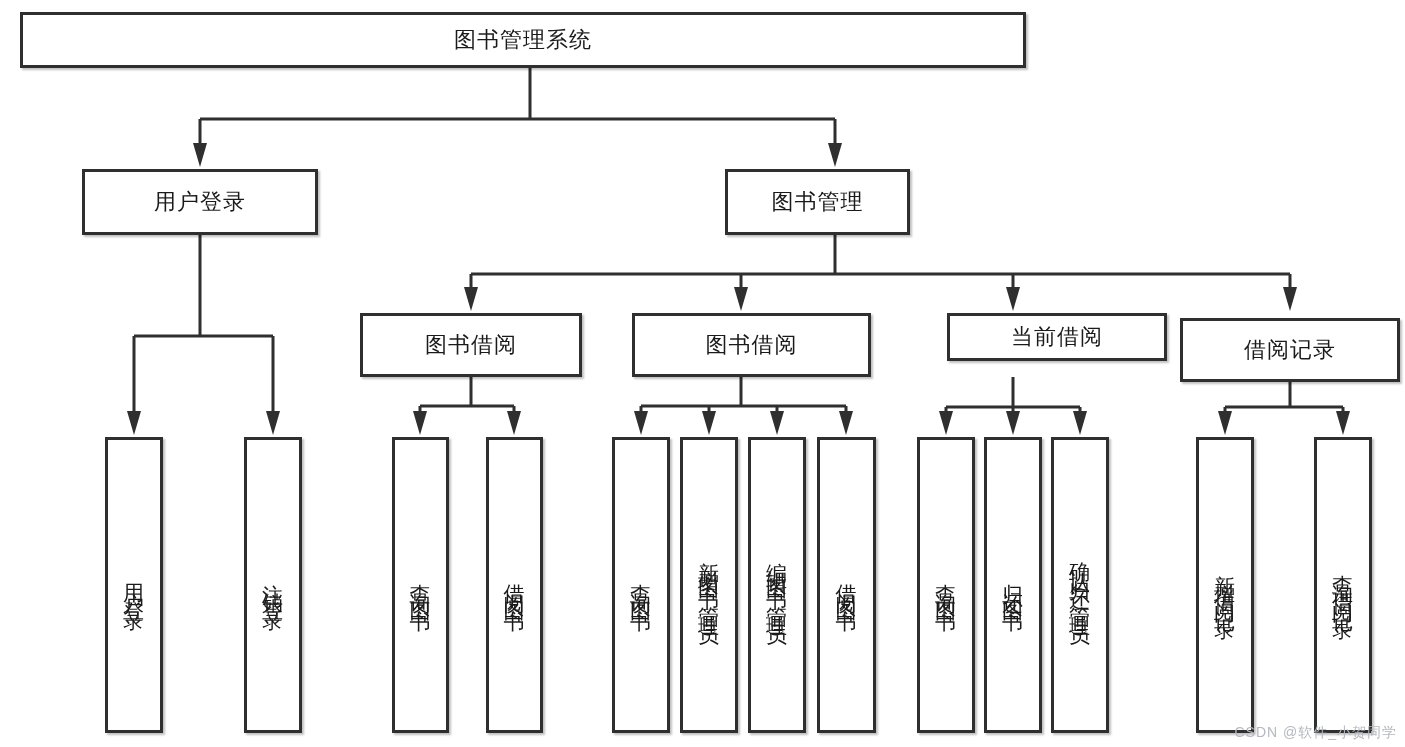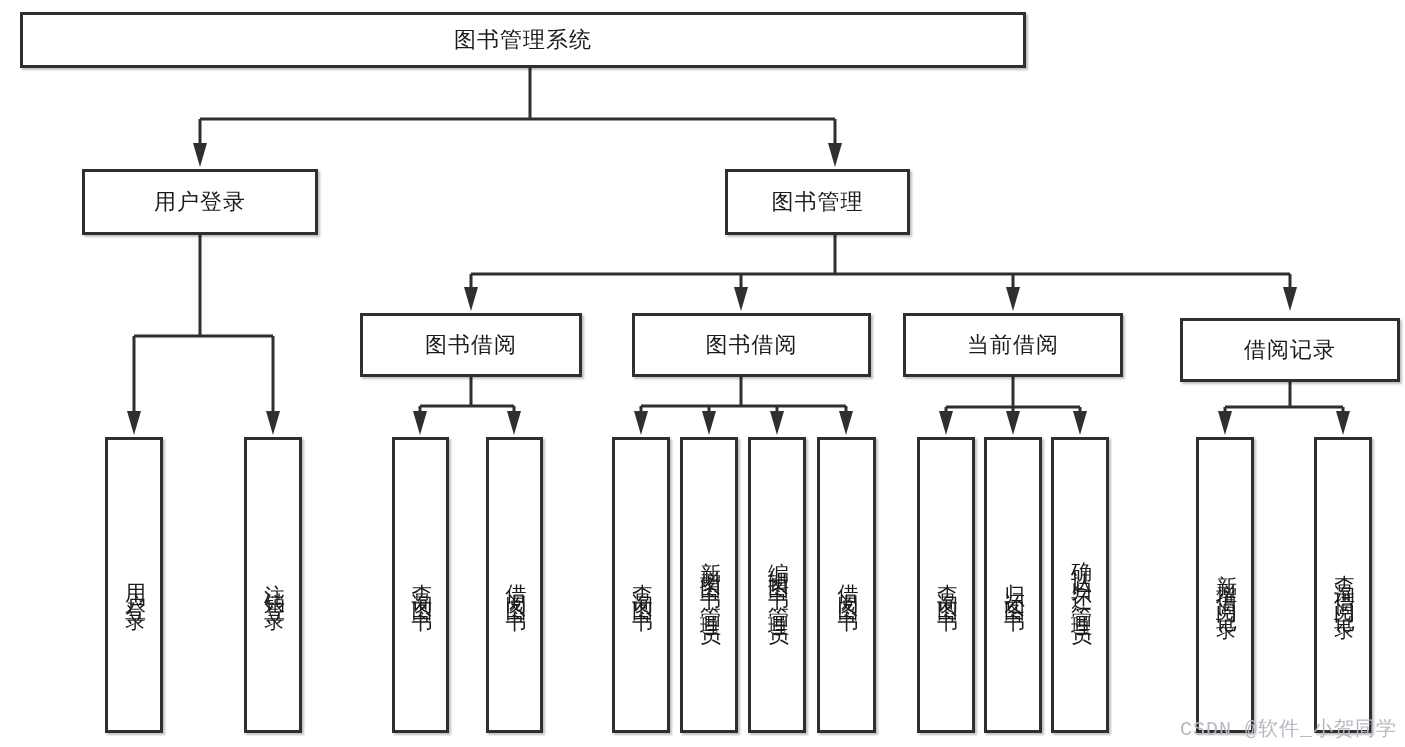--- a/index.html
+++ b/index.html
@@ -1,21 +1,21 @@
 <!DOCTYPE html>
 <html><head>
 <meta charset="utf-8">
 <style>
   html, body { margin: 0; padding: 0; background: #ffffff; }
   .canvas {
     position: relative;
     width: 1405px;
     height: 747px;
     background: #ffffff;
-    font-family: Liberation Mono, monospace;
+    font-family: Liberation Sans, sans-serif;
     overflow: hidden;
   }
   .connectors { position: absolute; left: 0; top: 0; }
   .box {
     position: absolute;
     box-sizing: border-box;
     background: #ffffff;
     border: 3px solid #2f2f2f;
     box-shadow: 2px 2px 2px rgba(0,0,0,0.25);
     display: flex;
@@ -33,21 +33,21 @@
     writing-mode: vertical-rl;
     text-orientation: mixed;
     font-size: 21px;
     line-height: 1;
     letter-spacing: 9px;
   }
   .watermark {
     position: absolute;
     right: 8px;
     bottom: 5px;
-    font-size: 20px;
+    font-size: 14px;
     color: #b4b8bf;
     letter-spacing: 1px;
     z-index: 6;
     white-space: nowrap;
   }
 </style>
 </head>
 <body>
 
 <div class="canvas">
@@ -94,21 +94,21 @@
   <div class="box h-box" style="left:725px;top:169px;width:185px;height:66px">
     <span class="label">图书管理</span>
   </div>
 
   <div class="box h-box" style="left:360px;top:313px;width:222px;height:64px">
     <span class="label">图书借阅</span>
   </div>
   <div class="box h-box" style="left:632px;top:313px;width:239px;height:64px">
     <span class="label">图书借阅</span>
   </div>
-  <div class="box h-box" style="left:903px;top:313px;width:220px;height:64px">
+  <div class="box h-box" style="left:947px;top:313px;width:220px;height:48px">
     <span class="label">当前借阅</span>
   </div>
   <div class="box h-box" style="left:1180px;top:318px;width:220px;height:64px">
     <span class="label">借阅记录</span>
   </div>
 
   <div class="box v-box" style="left:105px;top:437px;width:58px;height:296px">
     <span class="label">用户登录</span>
   </div>
   <div class="box v-box" style="left:244px;top:437px;width:58px;height:296px">

